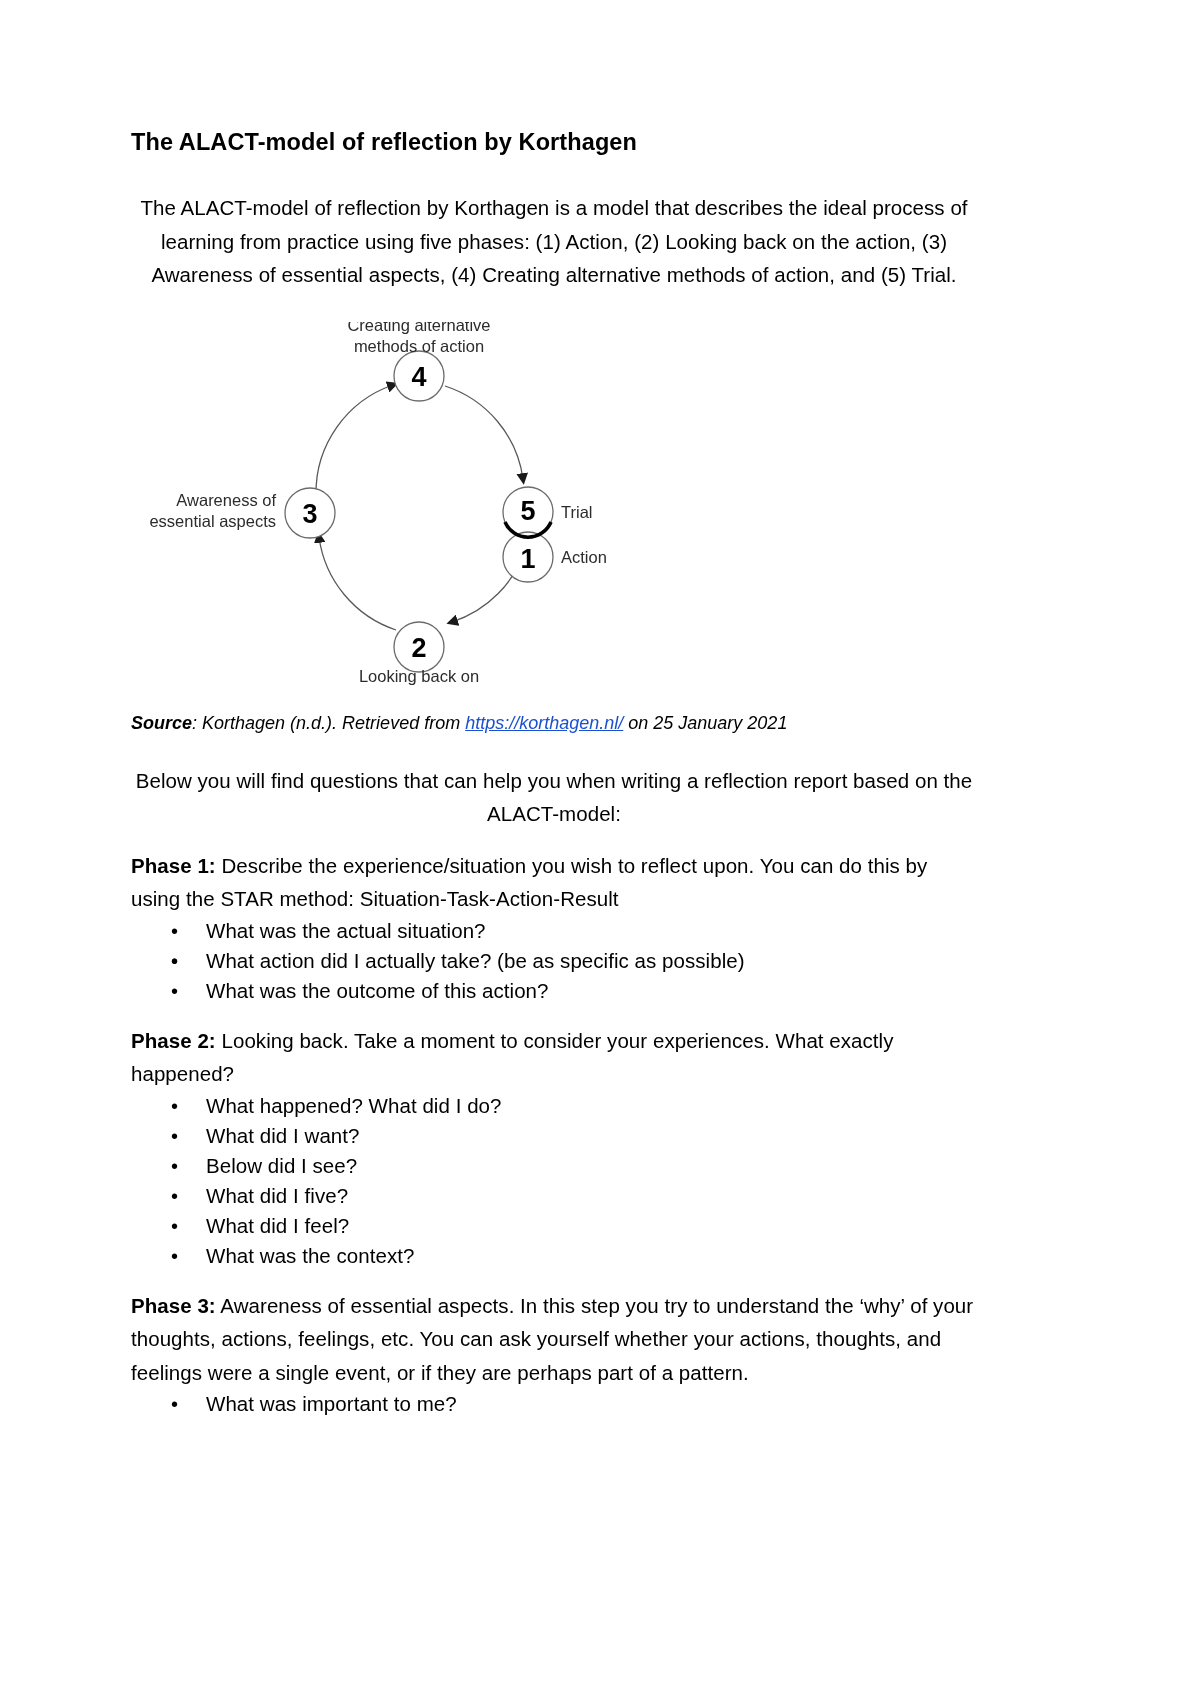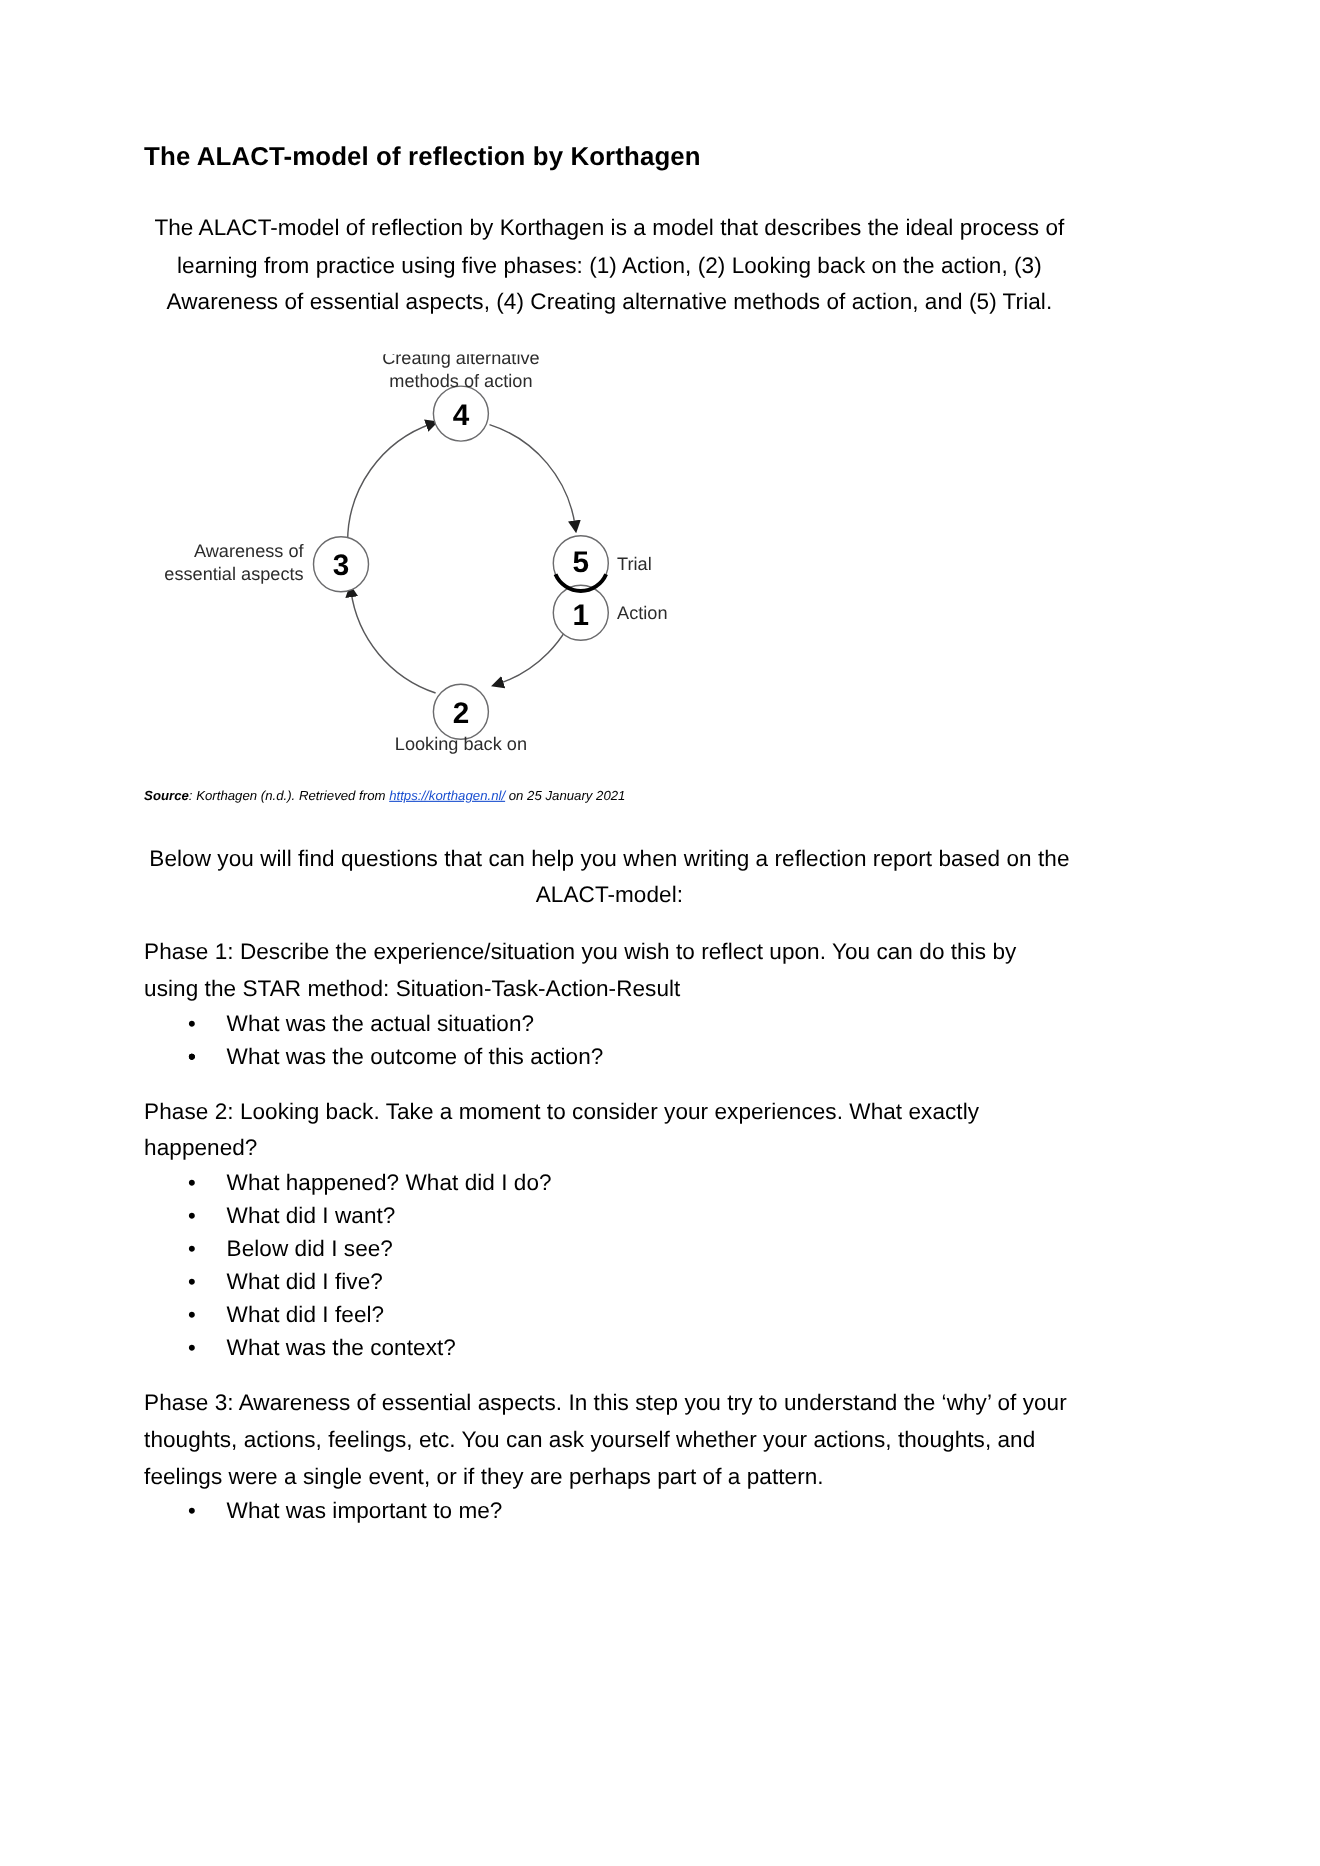--- a/index.html
+++ b/index.html
@@ -47,21 +47,21 @@
     margin: 0;
   }
   .figure svg {
     position: absolute;
     left: 18px;
     top: 0;
   }
 
   
   .source-line {
-    font-size: 12px;
+    font-size: 18px;
     font-style: italic;
     line-height: 30px;
     margin: 18px 0 0 0;
   }
   .source-label {
     font-weight: bold;
     font-style: italic;
   }
   .source-link {
     color: #1a4fd0;
@@ -73,21 +73,21 @@
   .spacer-18 { height: 18px; }
 
   
   .phase-par {
     font-size: 20.5px;
     line-height: 33.5px;
     margin: 0;
     letter-spacing: 0.05px;
   }
   .phase-label {
-    font-weight: normal;
+    font-weight: bold;
   }
   ul.q-list {
     margin: 0;
     padding: 0 0 0 0;
     list-style: none;
   }
   ul.q-list li {
     font-size: 20.5px;
     line-height: 30px;
     position: relative;
@@ -171,21 +171,21 @@
   <div class="spacer-26"></div>
 
   <p class="body-par">Below you will find questions that can help you when writing a reflection report based on the ALACT-model:</p>
 
   <div class="spacer-18"></div>
 
   <p class="phase-par"><span class="phase-label">Phase 1:</span><span> Describe the experience/situation you wish to reflect upon. You can do this by using the STAR method: Situation-Task-Action-Result</span></p>
   <ul class="q-list">
     <li><span class="bullet">•</span><span>What was the actual situation?</span></li>
     <li><span class="bullet">•</span></li>
-    <li><span class="bullet">•</span></li>
+    <li><span class="bullet">•</span><span>What action did I actually take? (be as specific as possible)</span></li>
     <li><span class="bullet">•</span><span>What was the outcome of this action?</span></li>
   </ul>
 
   <div class="spacer-18"></div>
 
   <p class="phase-par"><span class="phase-label">Phase 2:</span><span> Looking back. Take a moment to consider your experiences. What exactly happened?</span></p>
   <ul class="q-list">
     <li><span class="bullet">•</span><span>What happened? What did I do?</span></li>
     <li><span class="bullet">•</span><span>What did I want?</span></li>
     <li><span class="bullet">•</span><span>Below did I see?</span></li>

